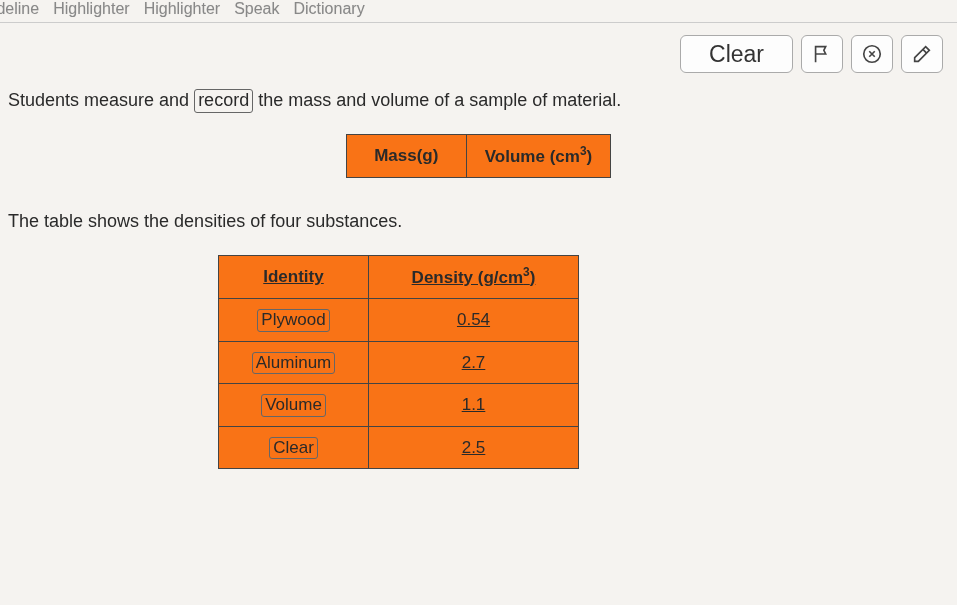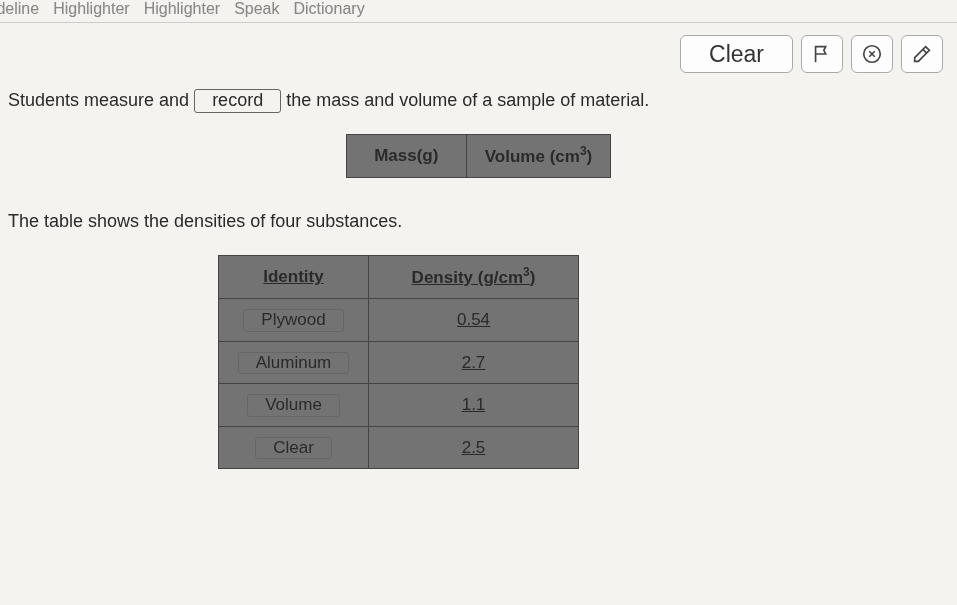--- a/index.html
+++ b/index.html
@@ -41,27 +41,27 @@
       padding: 0 8px;
       cursor: pointer;
     }
     .tool-btn.text-btn { font-size: 23px; padding: 0 28px; margin-left: 13px; }
     .content { padding: 6px 8px; font-size: 18px; line-height: 1.5; }
     .sentence { margin-bottom: 20px; }
     .boxed-word {
       display: inline-block;
       border: 1px solid #666;
       border-radius: 3px;
-      padding: 0 17px;
+      padding: 0 3px;
       line-height: 1.2;
     }
     table {
       border-collapse: collapse;
       margin: 0 auto 30px auto;
-      background: #737373;
+      background: #f97316;
     }
     th, td {
       border: 1px solid #444;
       padding: 8px 18px;
       text-align: center;
       font-size: 17px;
     }
     th { font-weight: bold; }
     .table1 th, .table1 td { min-width: 120px; }
     .table2 { margin-left: 210px; margin-right: auto; }

